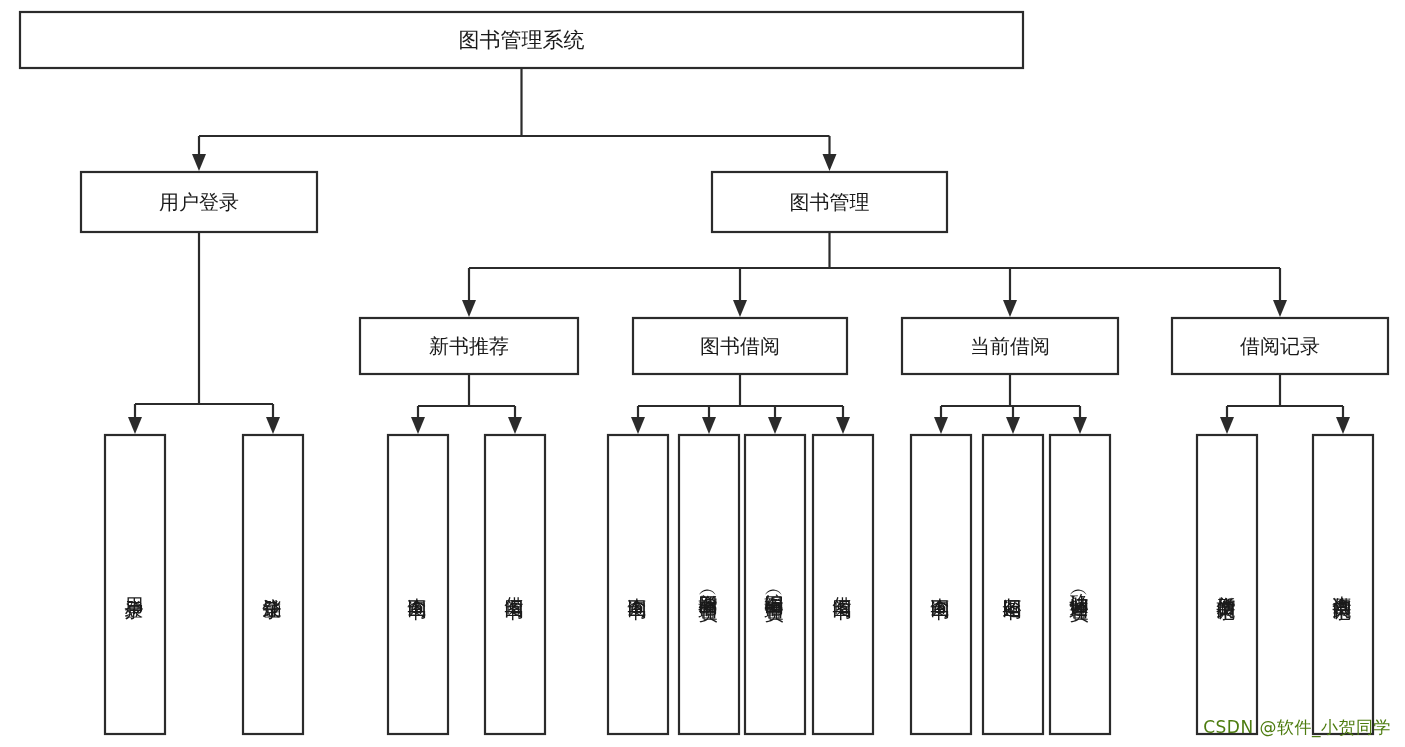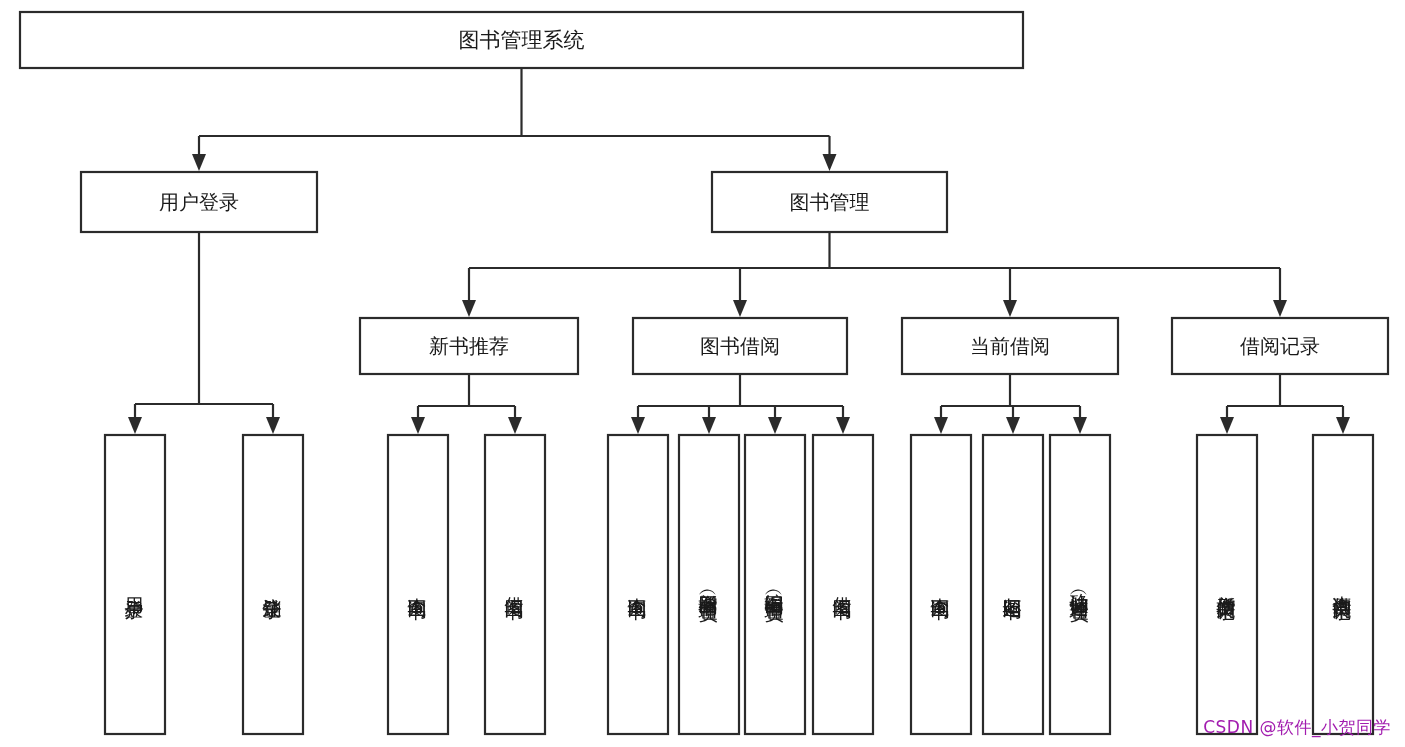--- a/index.html
+++ b/index.html
@@ -72,21 +72,21 @@
     white-space: nowrap;
     pointer-events: none;
     user-select: none;
   }
   .watermark {
     position: absolute;
     right: 14px;
     bottom: 8px;
     font-family: "DejaVu Sans", "Liberation Sans", sans-serif;
     font-size: 17px;
-    color: #a21caf;
+    color: #4d7c0f;
     letter-spacing: 0.5px;
     white-space: nowrap;
   }
 </style>
 </head>
 <body>
 
 <div id="diagram-root">
 
   <svg id="flow" viewBox="0 0 1405 747">

